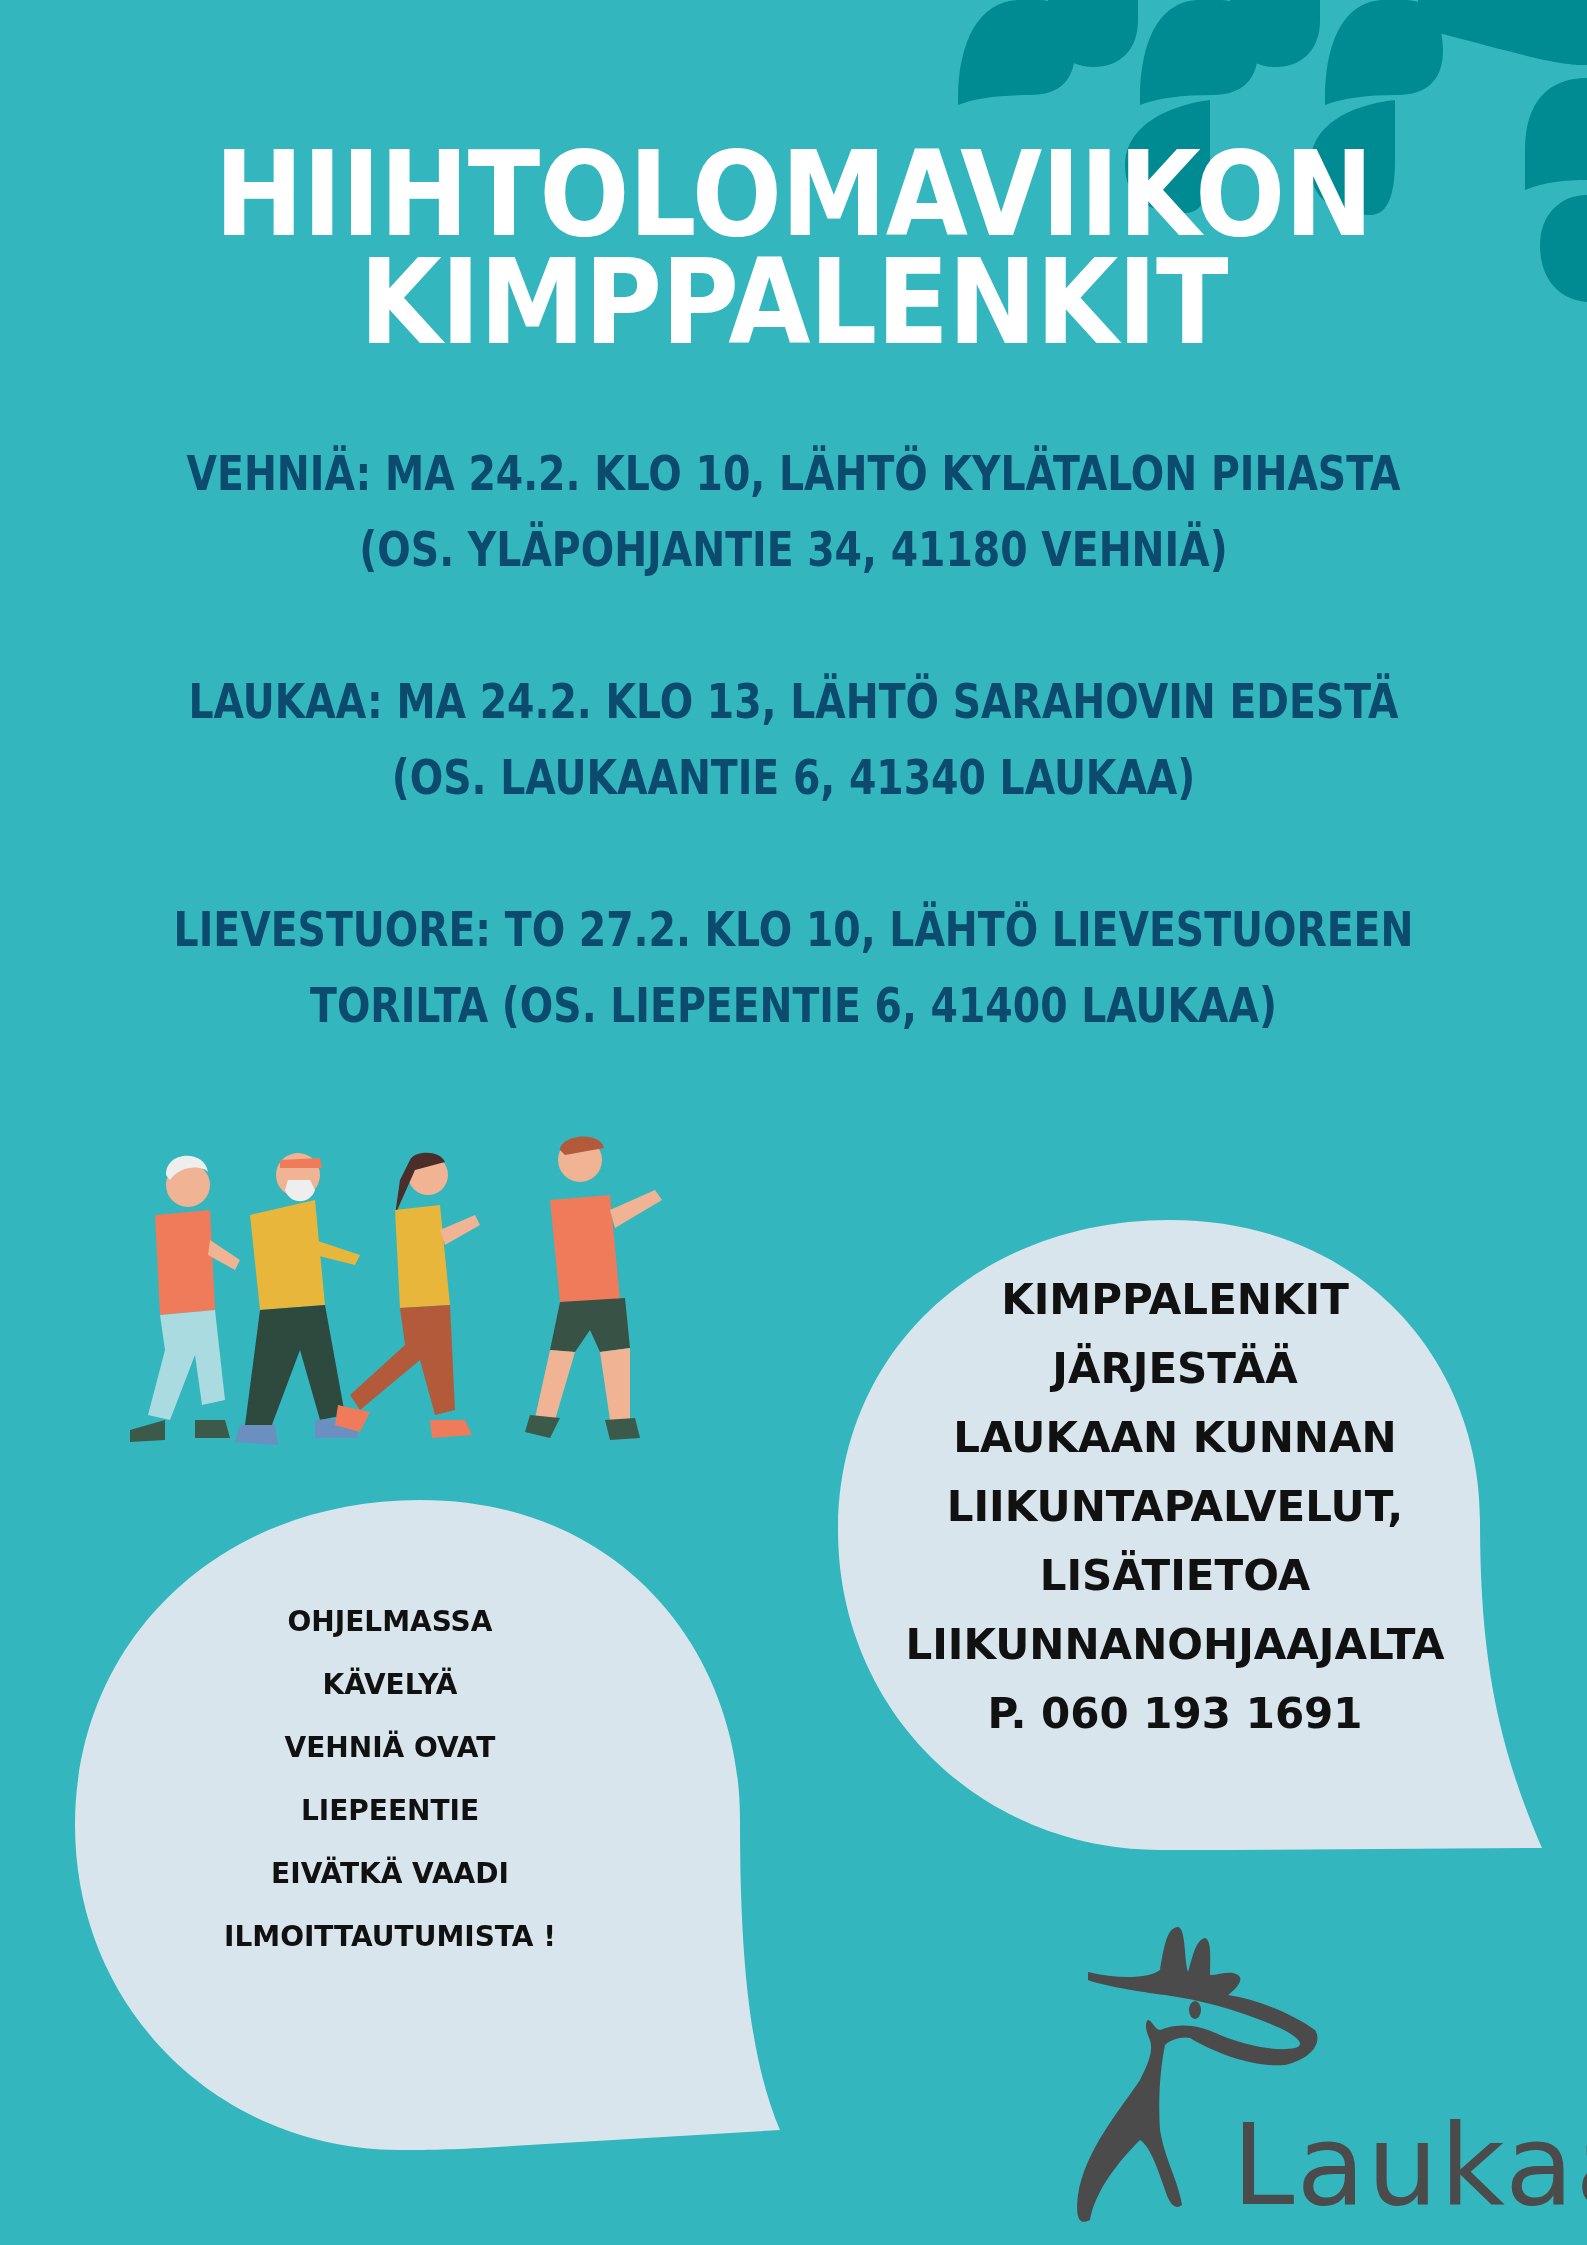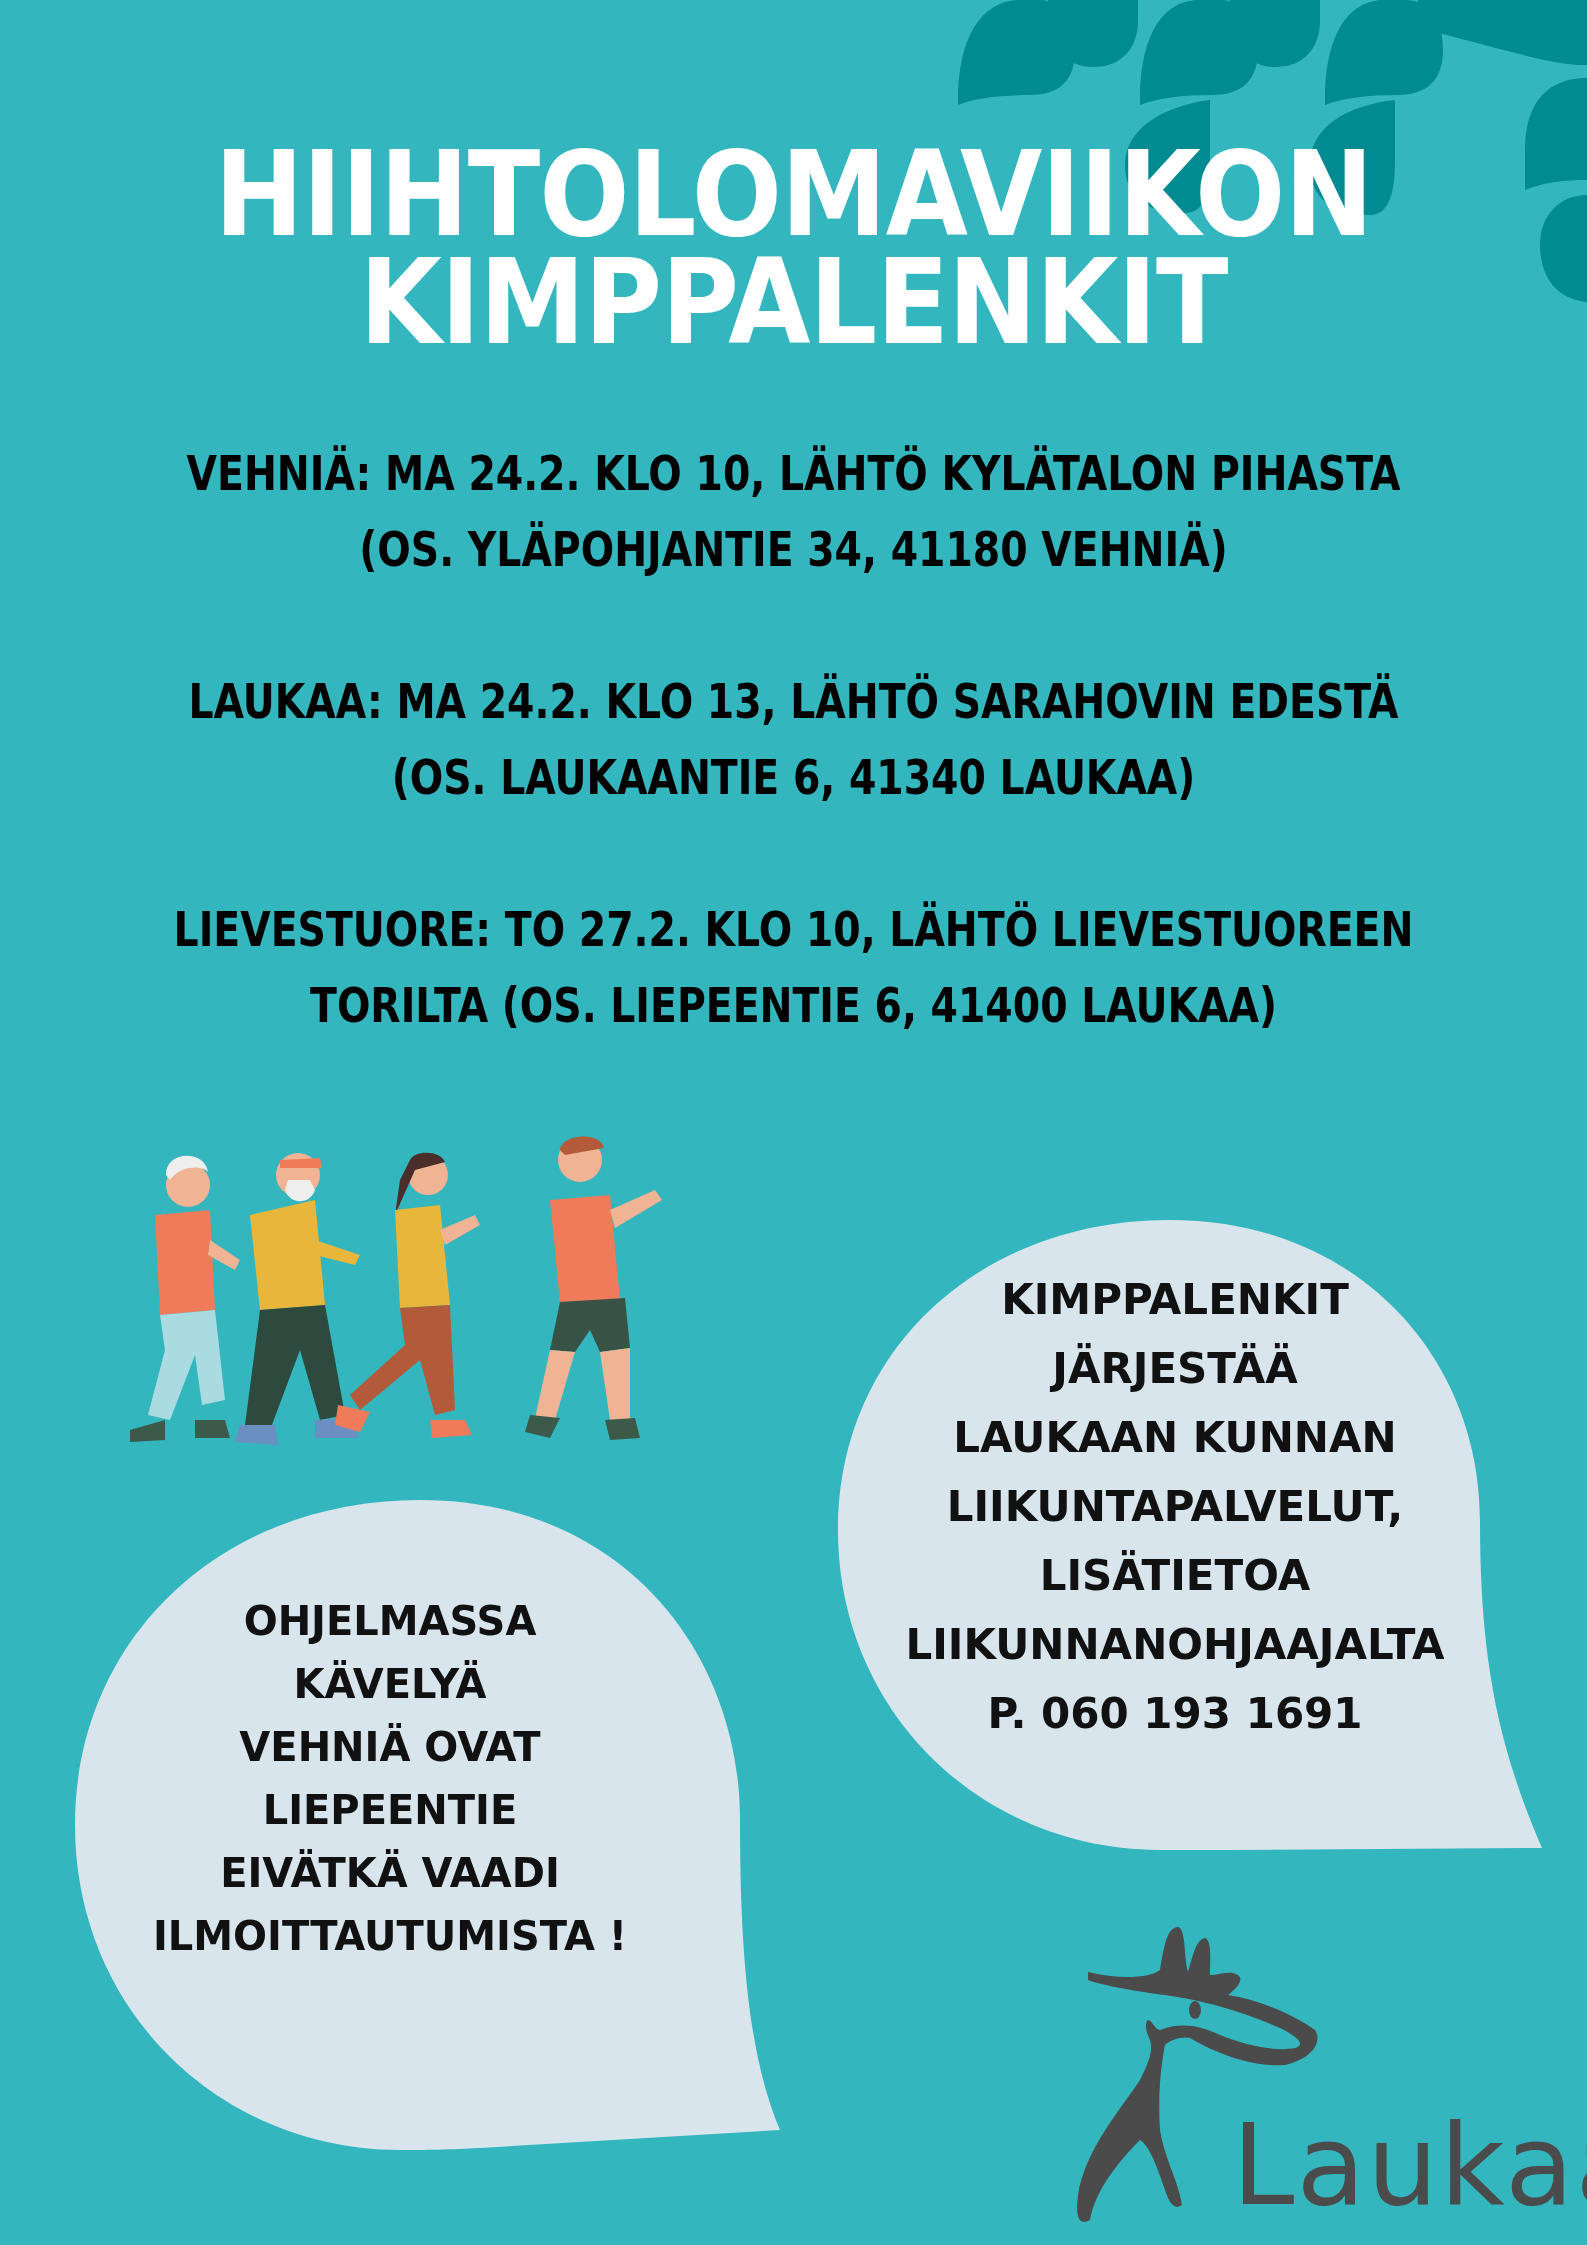--- a/index.html
+++ b/index.html
@@ -1,28 +1,28 @@
 <!DOCTYPE html>
 <html><head>
 <meta charset="utf-8">
 <style>
   html, body { margin: 0; padding: 0; }
   body { width: 1587px; height: 2245px; background: #33b6be; position: relative; overflow: hidden; font-family: "Liberation Sans", "DejaVu Sans", sans-serif; }
   .deco { position: absolute; left: 0; top: 0; width: 1587px; height: 320px; }
   .title { position: absolute; left: 0; width: 1587px; top: 140px; text-align: center; color: #ffffff; font-weight: 700; font-size: 118px; line-height: 108px; letter-spacing: -1px; transform: scaleX(0.9); transform-origin: 50% 0; font-family: "DejaVu Sans", sans-serif; }
   .title div { white-space: nowrap; }
-  .events { position: absolute; left: 0; width: 1587px; top: 435px; text-align: center; color: #000000; font-weight: 700; font-family: "DejaVu Sans", sans-serif; }
+  .events { position: absolute; left: 0; width: 1587px; top: 435px; text-align: center; color: #0c4a6e; font-weight: 700; font-family: "DejaVu Sans", sans-serif; }
   .event { margin-bottom: 76px; }
   .event-line { font-size: 48px; line-height: 76px; white-space: nowrap; transform: scaleX(0.82); transform-origin: 50% 50%; }
   .runners { position: absolute; left: 110px; top: 1120px; width: 600px; height: 340px; }
   .bubble { position: absolute; }
   .bubble-text { position: absolute; text-align: center; color: #111; font-weight: 700; font-family: "DejaVu Sans", sans-serif; }
   .bubble-text div { white-space: nowrap; }
   .b1 { left: 60px; top: 1490px; width: 740px; height: 680px; }
-  .b1 .bubble-text { left: 0; width: 660px; top: 100px; font-size: 40px; line-height: 63px; }
+  .b1 .bubble-text { left: 0; width: 660px; top: 100px; font-size: 28px; line-height: 63px; }
   .b2 { left: 830px; top: 1220px; width: 730px; height: 640px; }
   .b2 .bubble-text { left: 0; width: 690px; top: 45px; font-size: 42px; line-height: 69px; }
   .logo { position: absolute; left: 1060px; top: 1900px; width: 527px; height: 345px; }
   .logo-text { position: absolute; left: 172px; top: 200px; font-size: 112px; color: #4b4b4b; font-family: "DejaVu Sans", sans-serif; letter-spacing: 2px; }
 </style>
 </head>
 <body>
 
 <svg class="deco" viewBox="0 0 1587 320">
   <g fill="#008a92">

